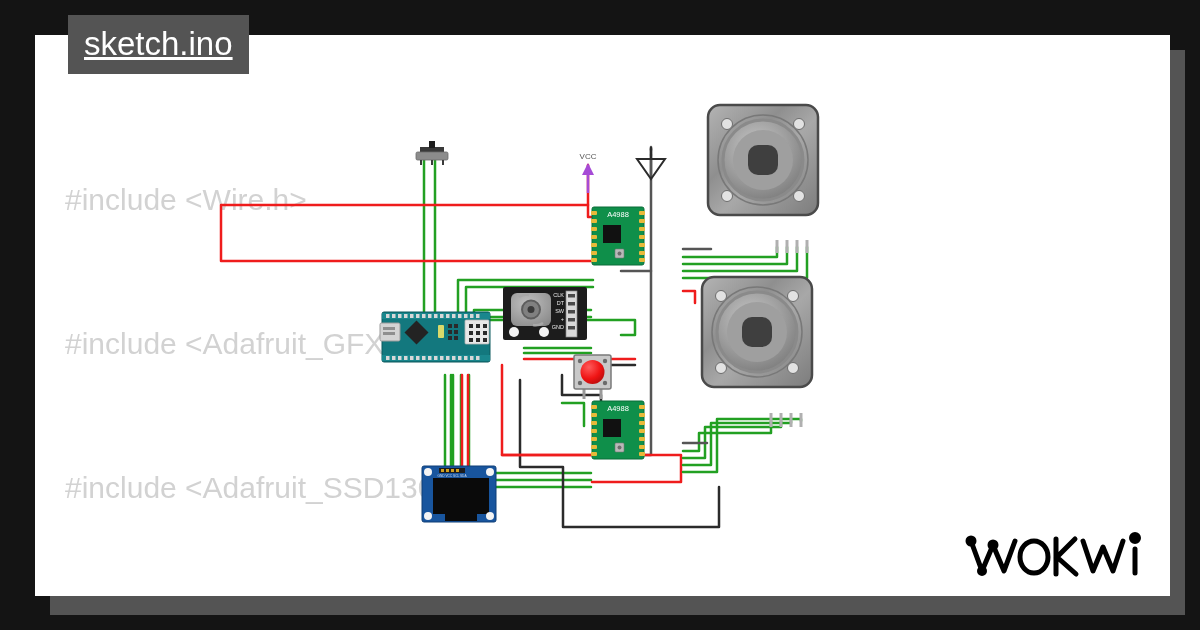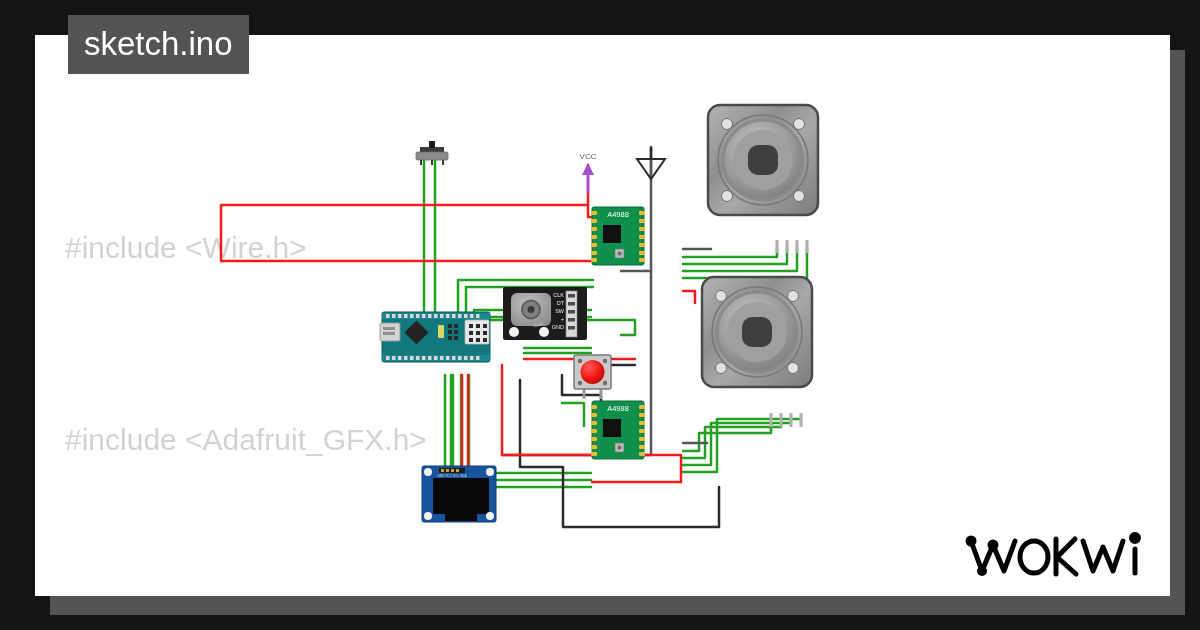--- a/index.html
+++ b/index.html
@@ -32,40 +32,41 @@
     position: absolute;
     left: 30px; top: 45px;
     width: 700px;
     color: #d2d2d2;
     font-size: 30px;
     line-height: 48px;
     white-space: pre;
     user-select: none;
     font-family: "Liberation Sans", sans-serif;
   }
-  .code-line { height: 48px; margin-top: 48px; }
+  .code-line { height: 48px; }
 
   
   .circuit {
     position: absolute;
     left: 0; top: 0;
     width: 1135px; height: 561px;
   }
 
   
   .tab-badge {
     position: absolute;
     left: 68px; top: 15px;
     background: #545454;
     color: #ffffff;
     font-size: 33px;
     line-height: 1;
     padding: 12px 16px 14px 16px;
     letter-spacing: 0px;
     font-family: "Liberation Sans", sans-serif;
+    text-decoration: underline;
   }
 
   
   .wokwi-logo {
     position: absolute;
     right: 45px; bottom: 45px;
     width: 190px; height: 60px;
   }
 </style>
 </head>

